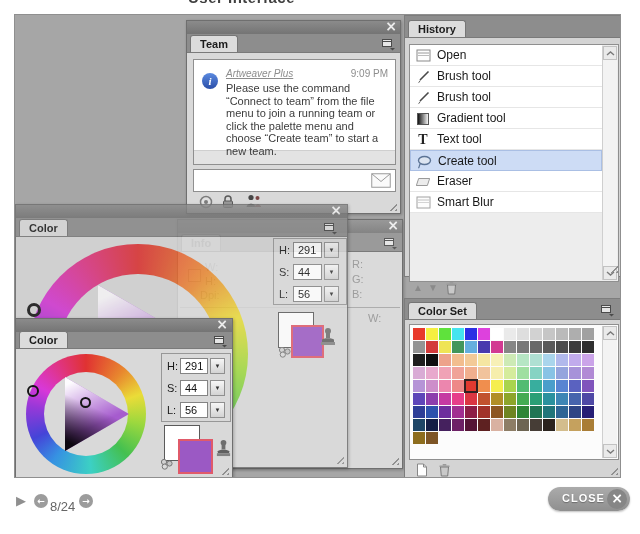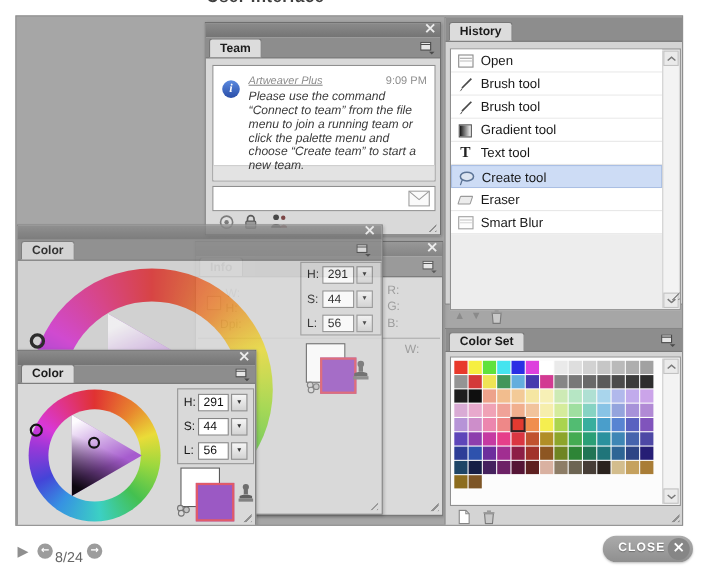--- a/index.html
+++ b/index.html
@@ -91,21 +91,21 @@
               <path d="M8 9 L13 9 L10.5 11.5 Z" fill="#4a4a4a"></path>
             </svg>
         </span>
       </div>
 
       <div class="abs sunken" style="left:6px;top:38px;width:203px;height:106px;">
         <div class="abs" style="left:0;right:0;bottom:0;height:14px;background:#e3e3e3;border-top:1px solid #cfcfcf;"></div>
         <div class="abs" style="left:8px;top:13px;width:16px;height:16px;border-radius:50%;background:linear-gradient(#5b8ae0,#2a4ea8);color:#fff;text-align:center;font:italic bold 11px/16px 'Liberation Serif',serif;">i</div>
         <span class="abs" style="left:32px;top:8px;font-style:italic;font-size:10px;color:#8d8d8d;text-decoration:underline;">Artweaver Plus</span>
         <span class="abs" style="right:7px;top:8px;font-size:10px;color:#8d8d8d;">9:09 PM</span>
-        <div class="abs msg" style="left:32px;top:22px;width:168px;font-style:italic;">Please use the command
+        <div class="abs msg" style="left:32px;top:22px;width:168px;">Please use the command
 “Connect to team” from the file
 menu to join a running team or
 click the palette menu and
 choose “Create team” to start a
 new team.</div>
       </div>
 
       <div class="abs sunken" style="left:6px;top:148px;width:203px;height:23px;">
         <span class="abs icon-btn" style="right:4px;top:3px;">
           <svg width="20" height="15" viewBox="0 0 20 15">

